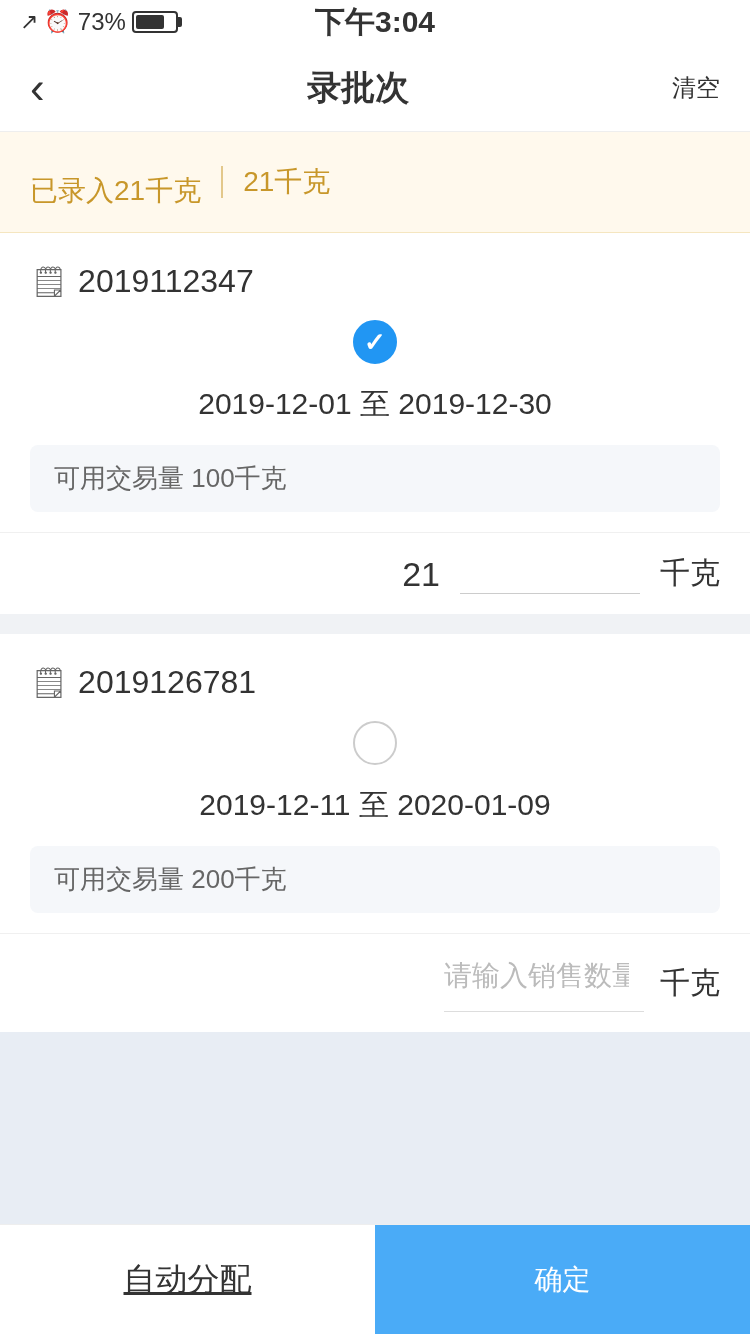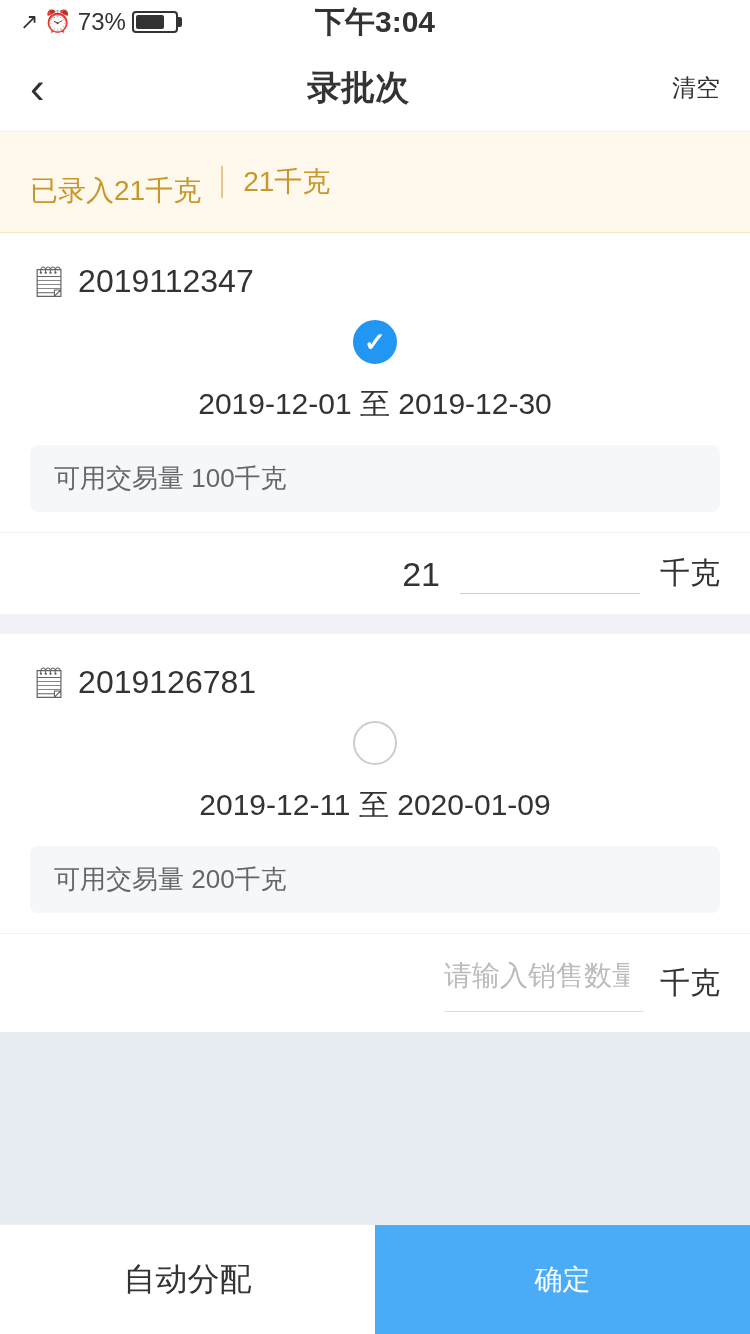--- a/index.html
+++ b/index.html
@@ -251,20 +251,21 @@
     .btn-auto {
       flex: 1;
       display: flex;
       align-items: center;
       justify-content: center;
       font-size: 32px;
       color: #333;
       background: #fff;
       border: none;
       cursor: pointer;
+      text-decoration: underline;
     }
     .btn-confirm {
       flex: 1;
       display: flex;
       align-items: center;
       justify-content: center;
       font-size: 28px;
       color: #fff;
       background: #4aabf7;
       border: none;

